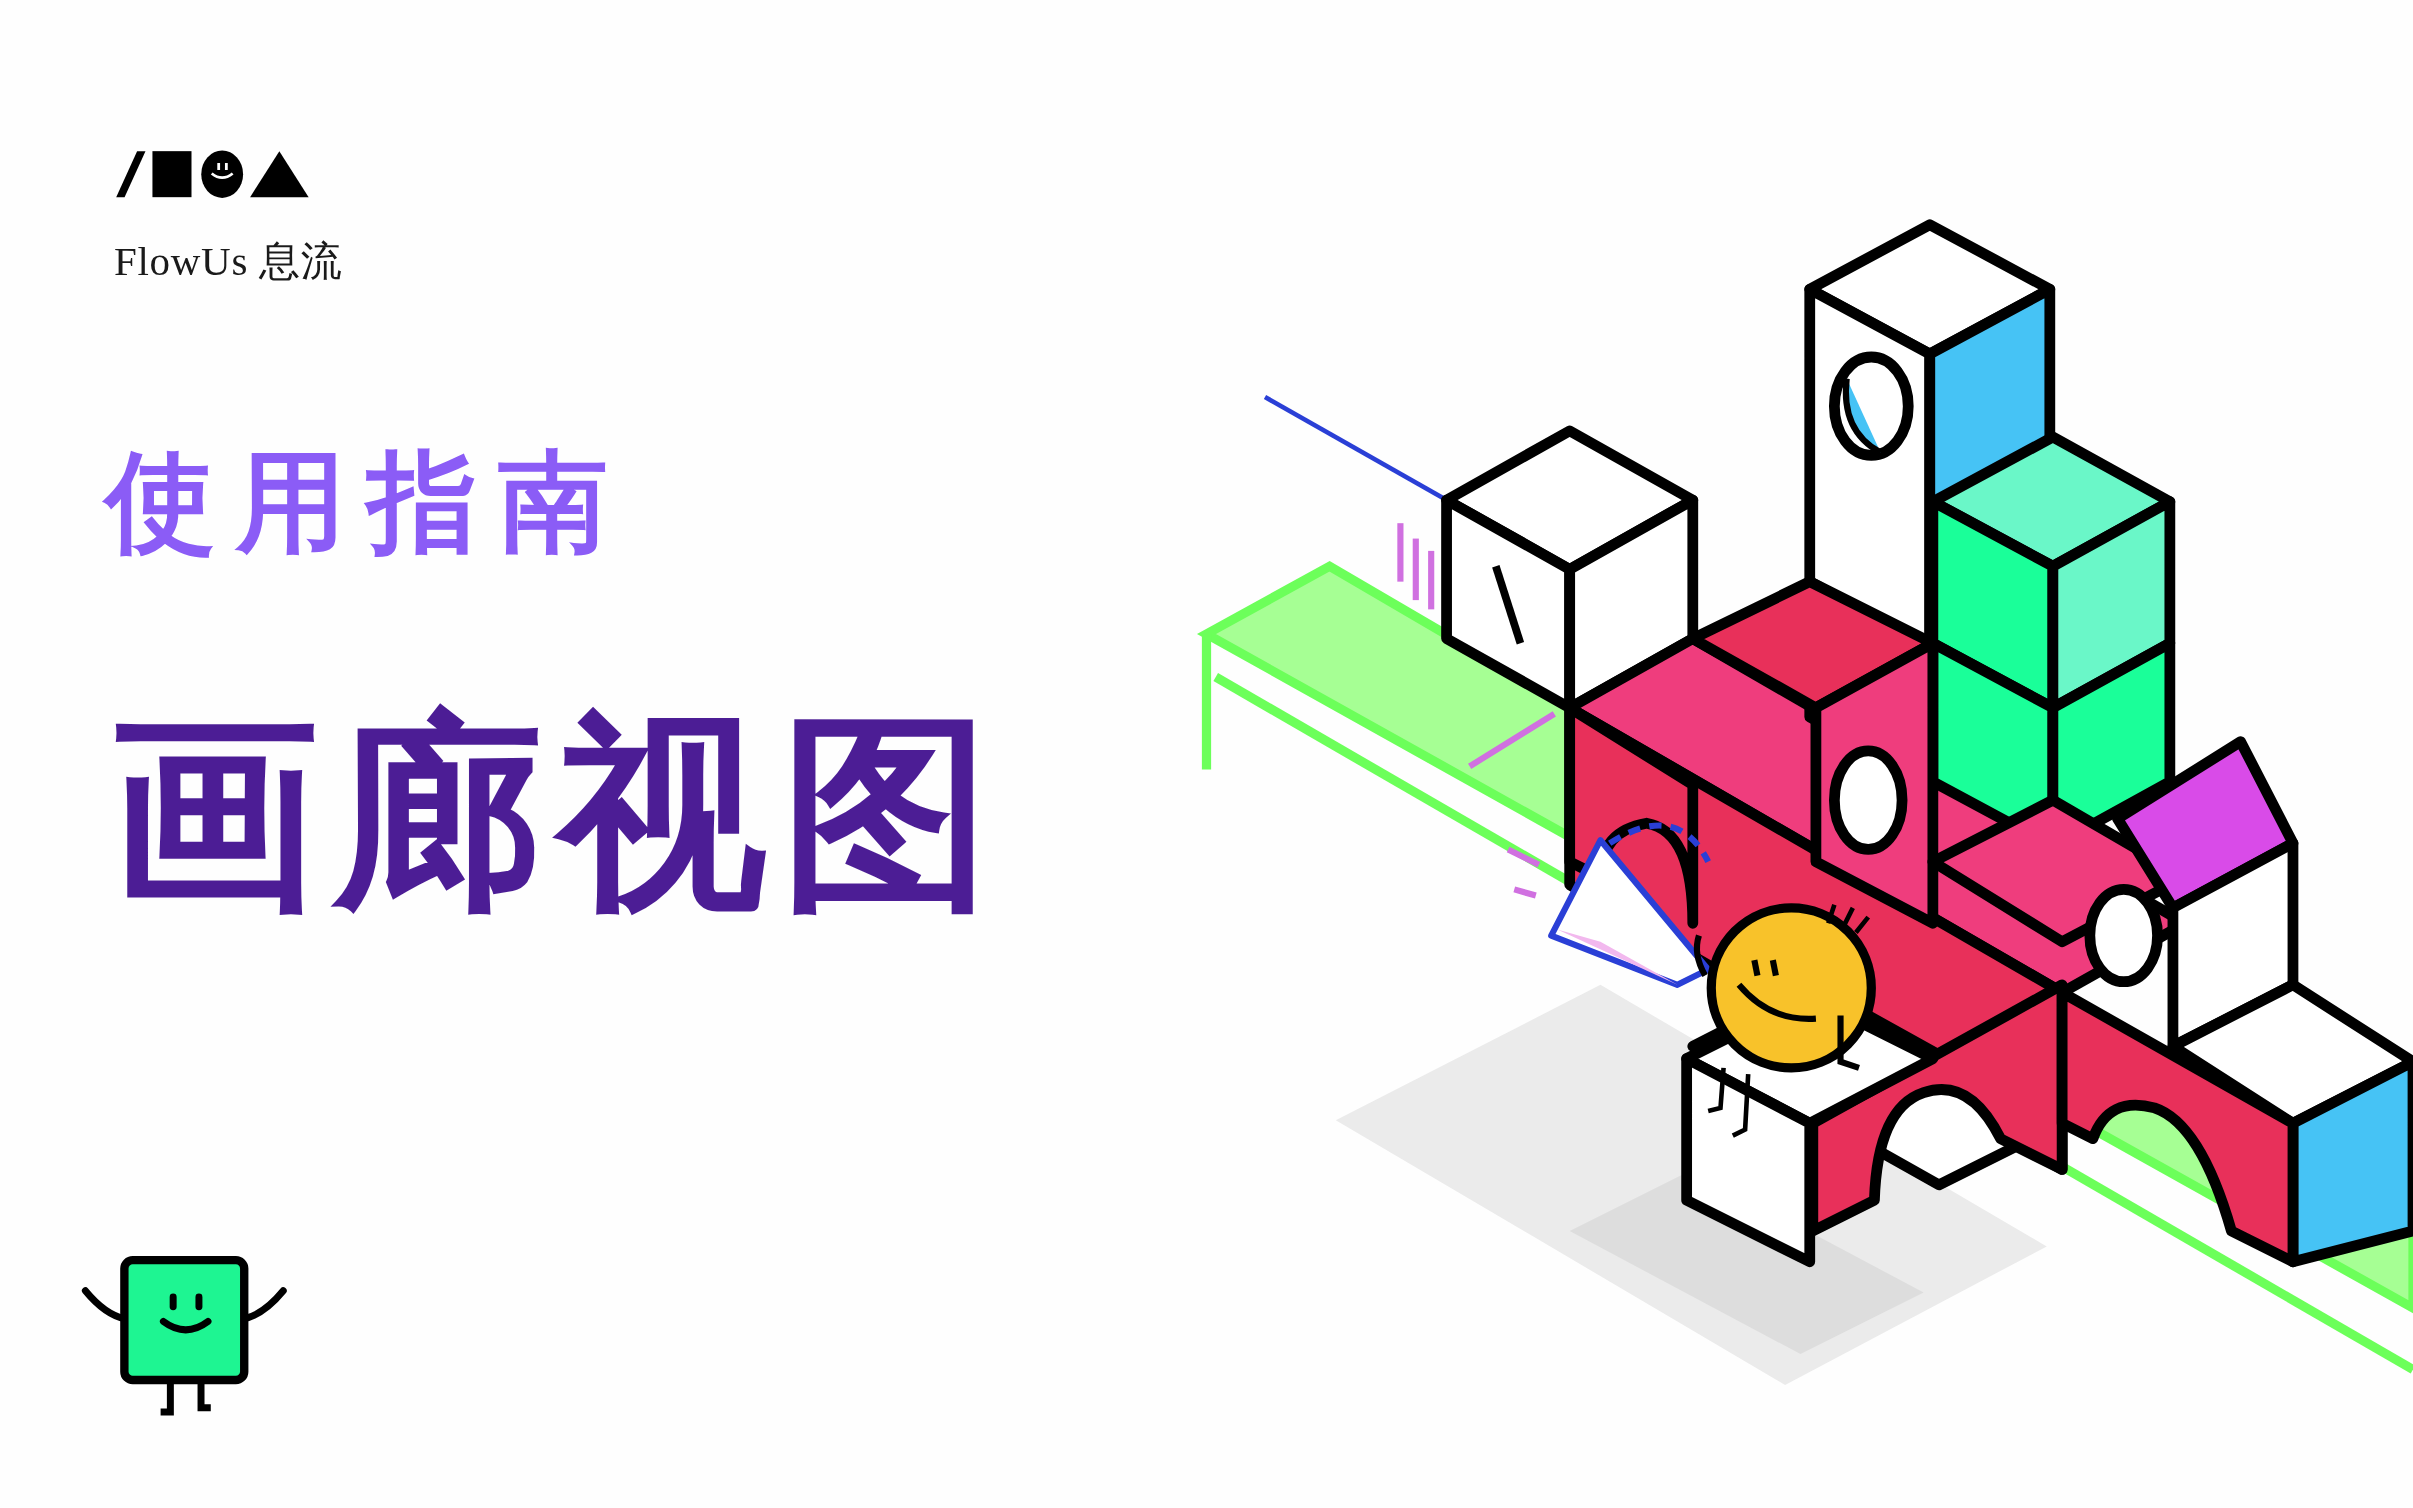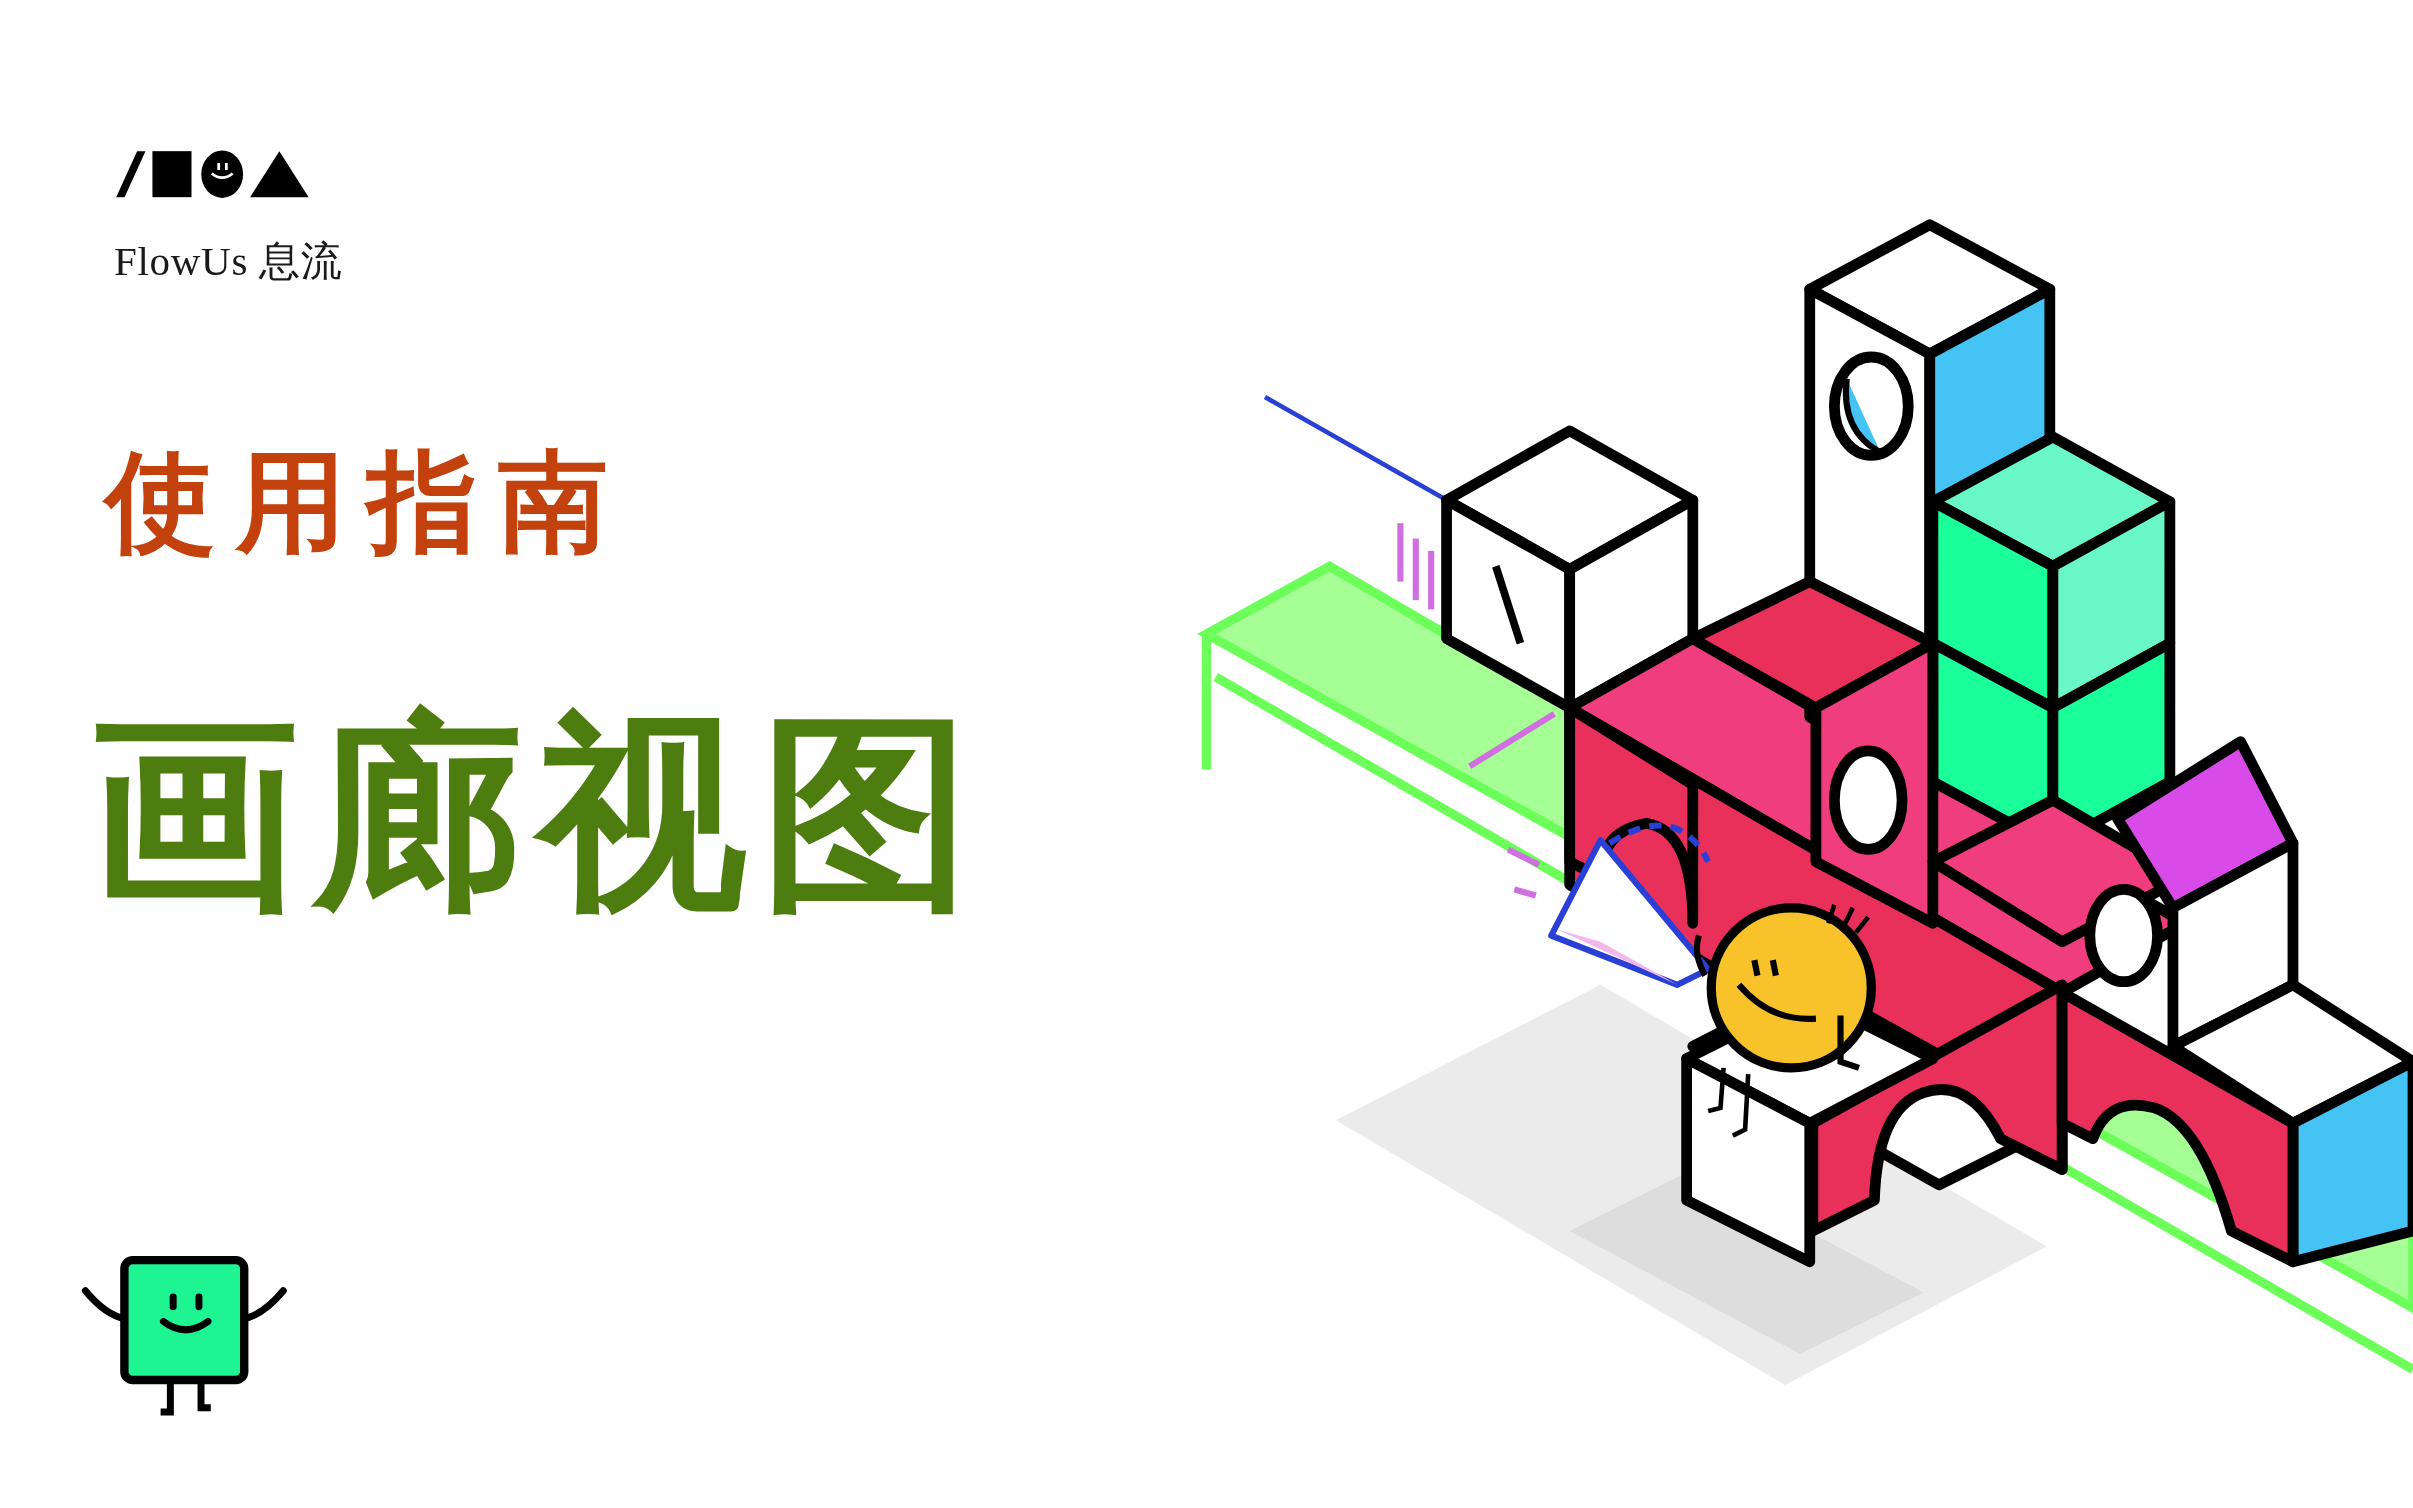--- a/index.html
+++ b/index.html
@@ -1,20 +1,20 @@
 <!DOCTYPE html>
 <html style="font-size:11.2px"><head>
 <meta charset="utf-8">
 <style>
   html, body { margin:0; padding:0; background:#fefefe; }
   body { width:2413px; height:1508px; position:relative; overflow:hidden; font-family:"DejaVu Sans", sans-serif; }
   .logo { position:absolute; left:112px; top:133px; width:258px; height:67px; }
   .brand { position:absolute; left:114px; top:234px; font-family:Liberation Serif, serif; font-size:41px; color:#1a1a1a; letter-spacing:0.7px; white-space:nowrap; }
-  .subtitle { position:absolute; left:105px; top:447px; font-size:110px; font-weight:bold; color:#c2410c; letter-spacing:21px; white-space:nowrap; line-height:1; }
-  .title { position:absolute; left:89px; top:709px; font-size:210px; font-weight:bold; color:#4d7c0f; letter-spacing:14px; white-space:nowrap; line-height:1; }
+  .subtitle { position:absolute; left:105px; top:447px; font-size:110px; font-weight:bold; color:#8b5cf6; letter-spacing:21px; white-space:nowrap; line-height:1; }
+  .title { position:absolute; left:109px; top:709px; font-size:210px; font-weight:bold; color:#4c1d95; letter-spacing:14px; white-space:nowrap; line-height:1; }
   .mascot { position:absolute; left:77px; top:1250px; width:216px; height:168px; }
   .illus { position:absolute; left:0; top:0; width:2413px; height:1508px; pointer-events:none; }
 </style>
 </head>
 <body>
 
 <svg class="logo" viewBox="0 0 370 96">
   <g>
       <polygon points="6,92 36,26 48,26 18,92" fill="#000"></polygon>
     </g>

